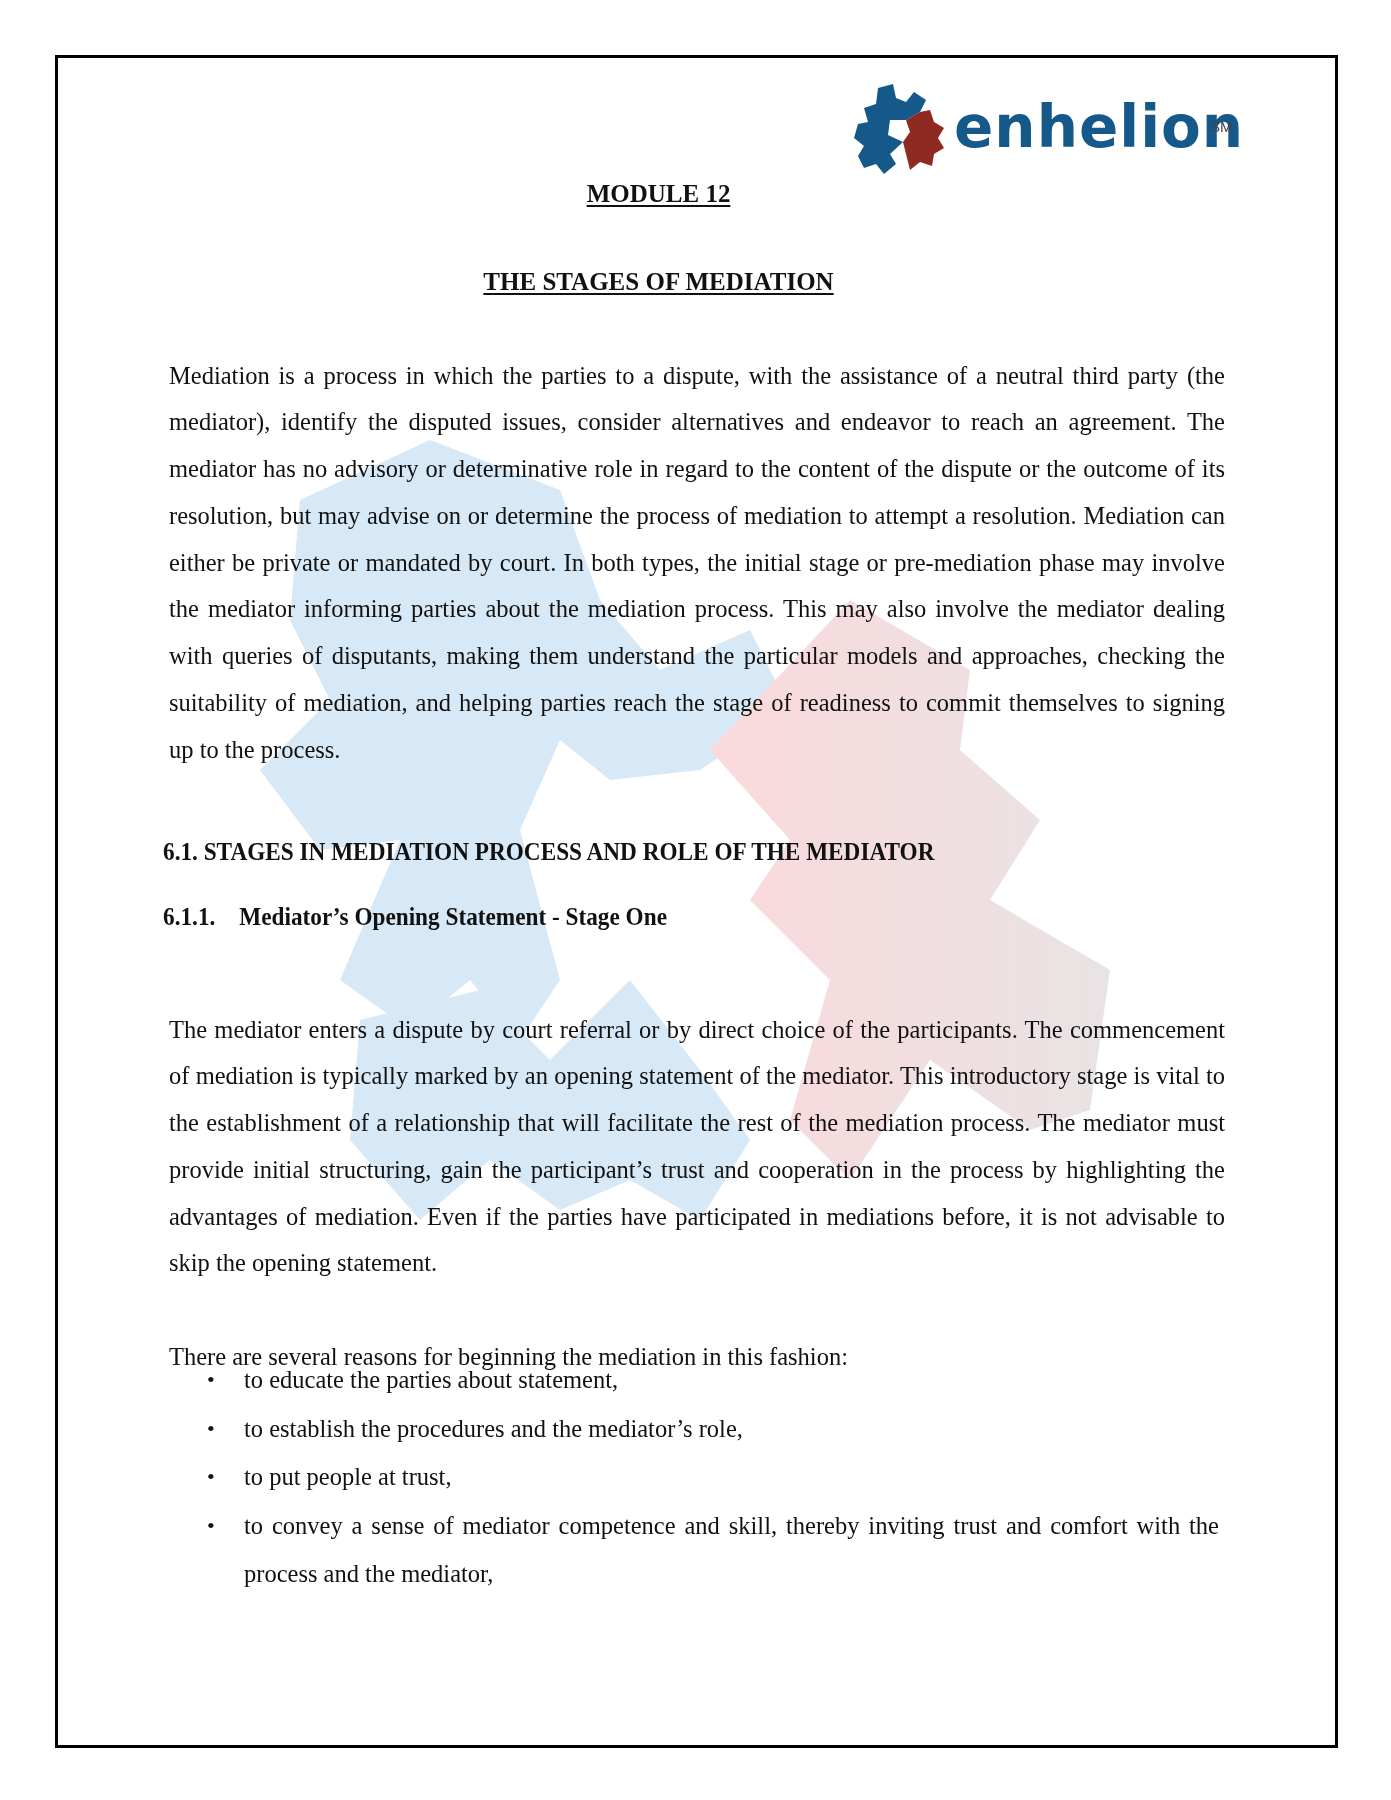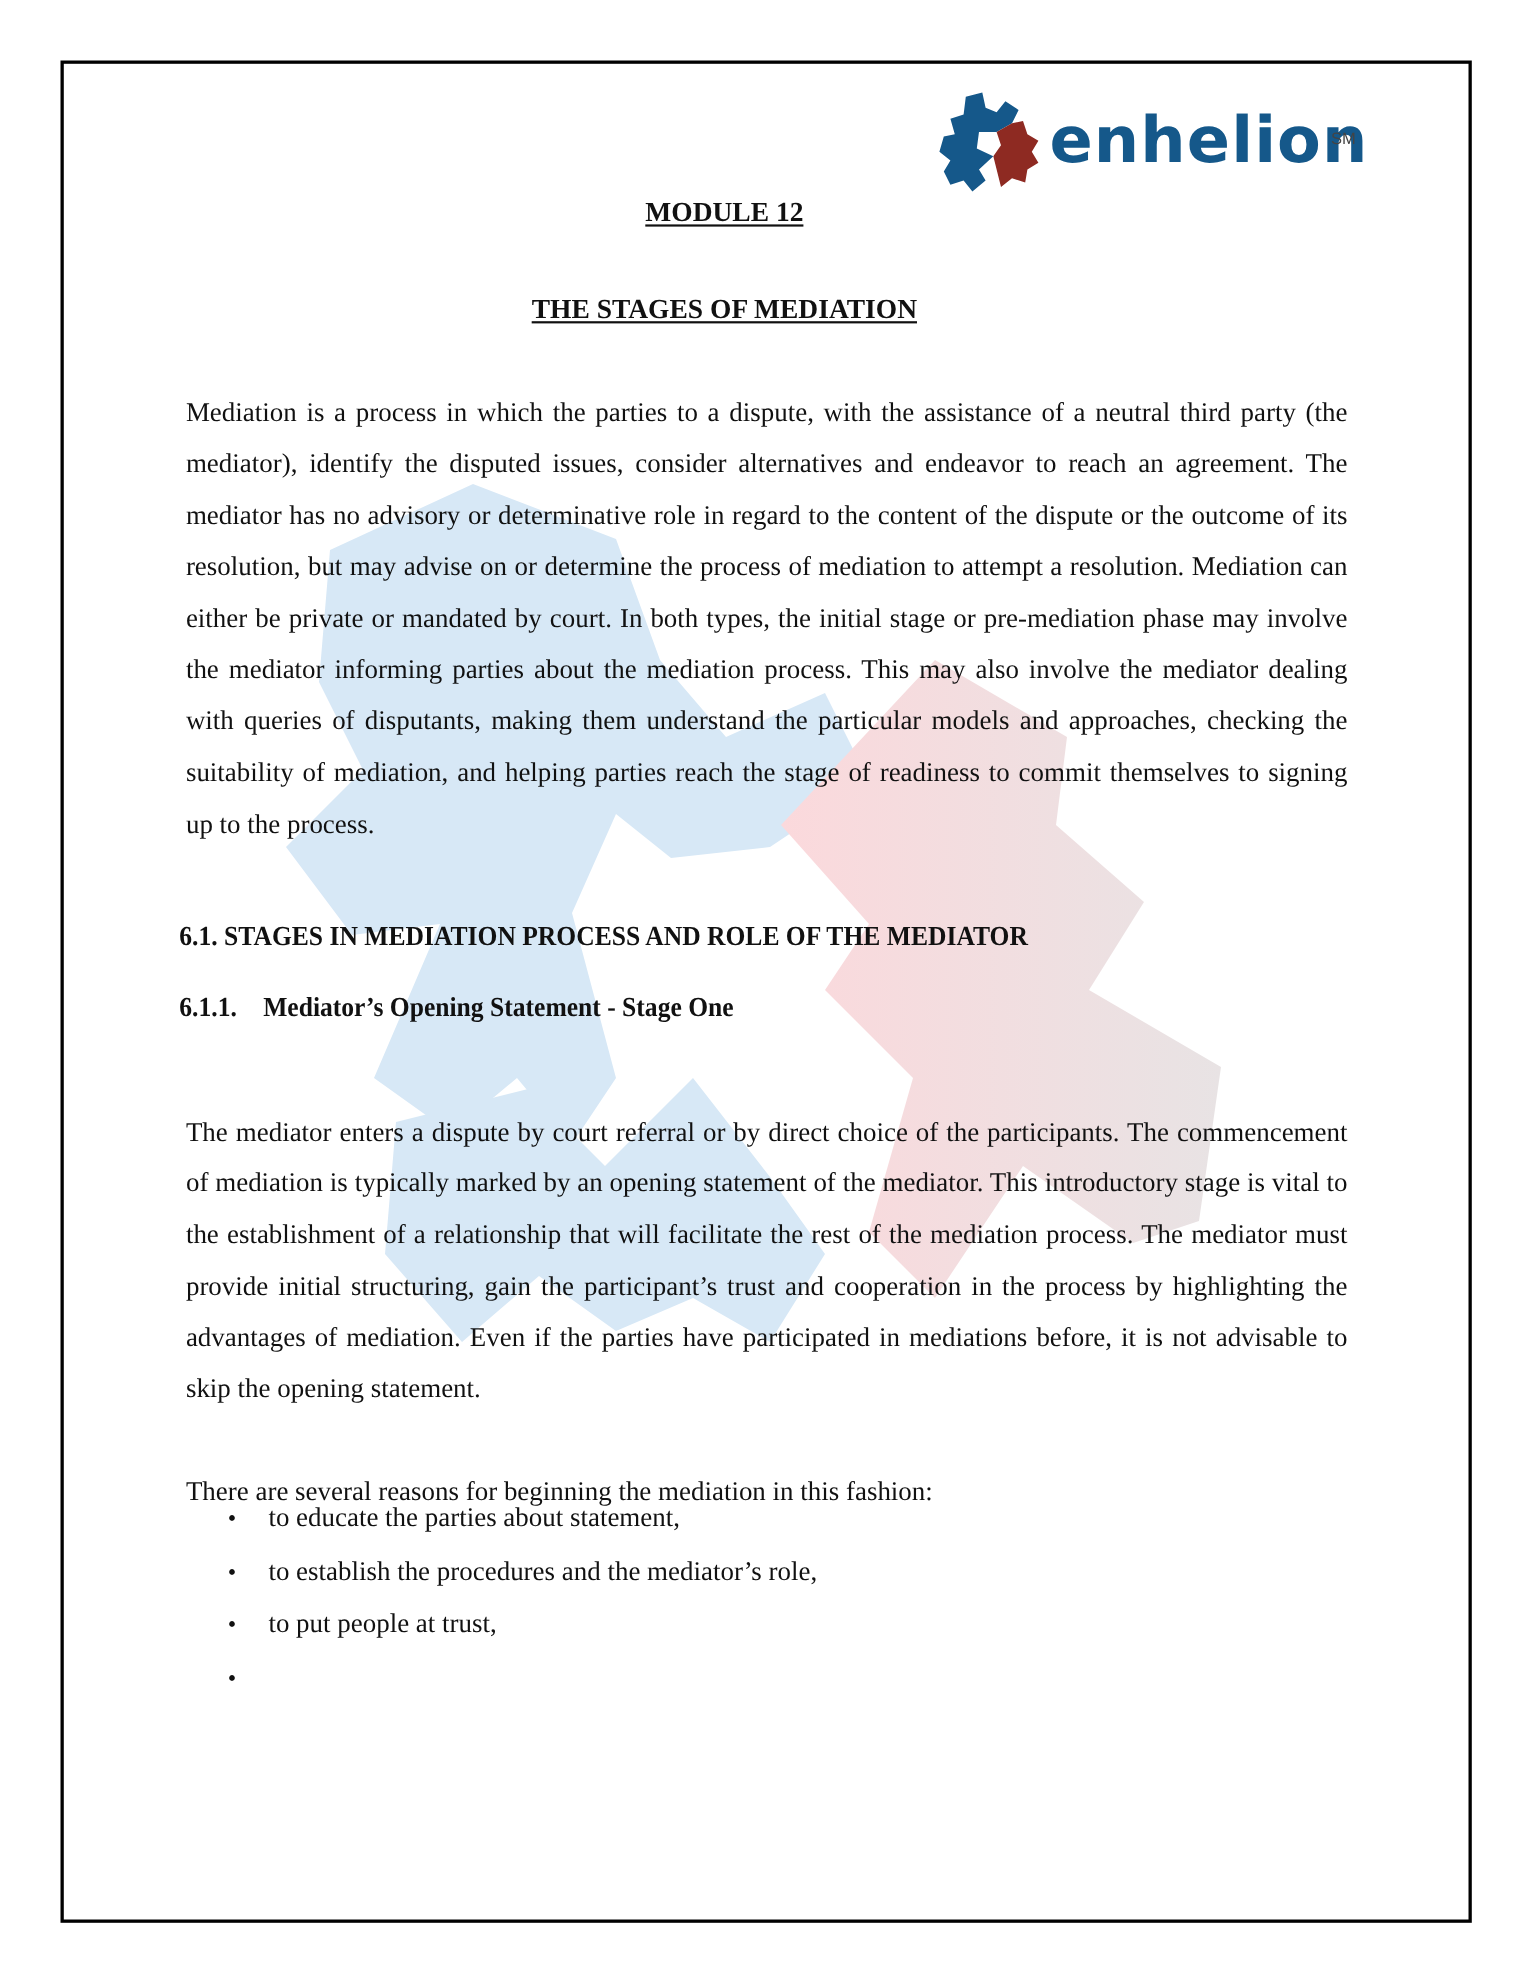--- a/index.html
+++ b/index.html
@@ -71,14 +71,14 @@
 </div>
 
 <p class="para p2">The mediator enters a dispute by court referral or by direct choice of the participants. The commencement of mediation is typically marked by an opening statement of the mediator. This introductory stage is vital to the establishment of a relationship that will facilitate the rest of the mediation process. The mediator must provide initial structuring, gain the participant’s trust and cooperation in the process by highlighting the advantages of mediation. Even if the parties have participated in mediations before, it is not advisable to skip the opening statement.</p>
 
 <p class="para p3">There are several reasons for beginning the mediation in this fashion:</p>
 
 <ul class="bullets">
   <li><span class="dot">•</span><span>to educate the parties about statement,</span></li>
   <li><span class="dot">•</span><span>to establish the procedures and the mediator’s role,</span></li>
   <li><span class="dot">•</span><span>to put people at trust,</span></li>
-  <li><span class="dot">•</span></li>
+  <li><span class="dot">•</span><span>to convey a sense of mediator competence and skill, thereby inviting trust and comfort with the process and the mediator,</span></li>
 </ul>
 
 </body></html>

